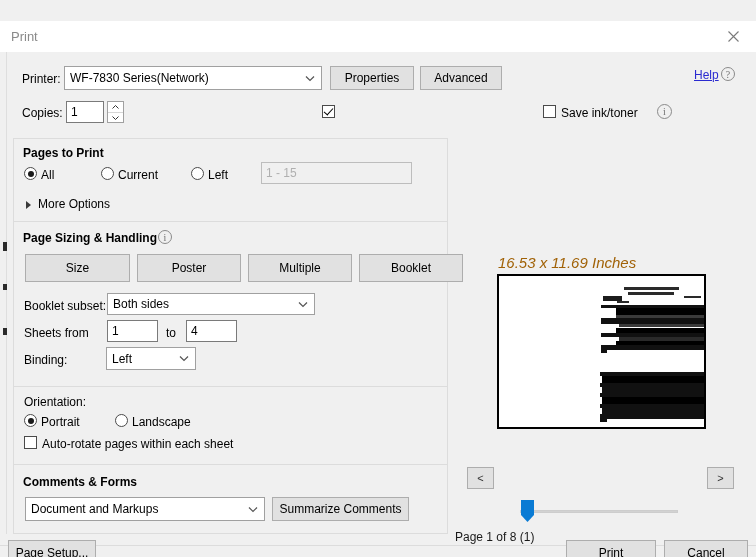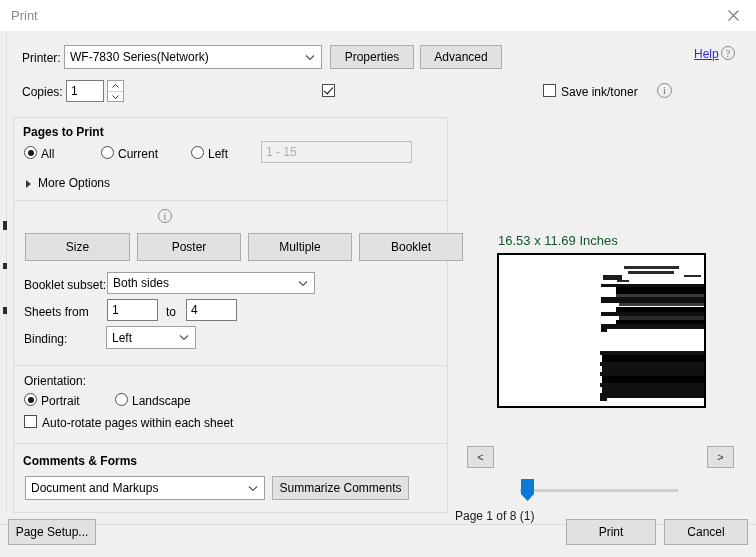--- a/index.html
+++ b/index.html
@@ -4,21 +4,21 @@
 <style>
   html,body{margin:0;padding:0;}
   body{
     width:756px;height:557px;
     background:#f0f0f0;
     font-family:"Liberation Sans",sans-serif;
     font-size:12px;color:#000;
     overflow:hidden;
     -webkit-font-smoothing:antialiased;
   }
-  .window{position:absolute;inset:0;background:#f0f0f0;}
+  .window{position:absolute;inset:0;background:#f0f0f0;margin-top:21px;}
   
   .titlebar{
     position:absolute;left:0;top:0;width:756px;height:31px;
     background:#ffffff;border-bottom:1px solid #e8e8e8;
   }
   .title-text{
     position:absolute;left:11px;top:8px;font-size:13px;color:#8a8a8a;
   }
   .close-btn{
     position:absolute;right:0;top:0;width:46px;height:30px;
@@ -78,21 +78,21 @@
     position:absolute;left:13px;top:86px;width:435px;height:396px;
     border:1px solid #dcdcdc;background:#f0f0f0;box-sizing:border-box;
   }
   .divider{position:absolute;left:0;width:433px;height:1px;background:#dcdcdc;}
   .sect-title{position:absolute;font-weight:bold;font-size:12px;}
   .tri{
     position:absolute;width:0;height:0;
     border-left:5px solid #3a3a3a;border-top:4px solid transparent;border-bottom:4px solid transparent;
   }
   
-  .preview-size{position:absolute;left:498px;top:202px;font-size:13px;color:#14532d;}
+  .preview-size{position:absolute;left:498px;top:202px;font-size:15px;color:#a16207;font-style:italic;}
   .page-frame{
     position:absolute;left:497px;top:222px;width:209px;height:155px;
     background:#fff;border:2px solid #000;box-sizing:border-box;
   }
   .staff-block{position:absolute;}
   .staff-bar{position:absolute;background:#111;}
   .score-title{position:absolute;background:#2a2a2a;}
   .nav-btn{
     position:absolute;width:27px;height:22px;background:#e1e1e1;border:1px solid #adadad;
     box-sizing:border-box;display:flex;align-items:center;justify-content:center;font-size:11px;color:#333;
@@ -171,20 +171,21 @@
       <div class="rb" style="left:177px;top:28px"></div>
       <div class="lbl" style="left:194px;top:29px">Left</div>
       <div class="txtbox disabled" style="left:247px;top:23px;width:151px;height:22px">
         <div class="val">1 - 15</div>
       </div>
       <div class="tri" style="left:12px;top:62px"></div>
       <div class="lbl" style="left:24px;top:58px">More Options</div>
 
       <div class="divider" style="top:82px"></div>
 
+      <div class="sect-title" style="left:9px;top:92px">Page Sizing &amp; Handling</div>
       <div class="circ-icon" style="left:144px;top:91px;width:14px;height:14px">i</div>
 
       <div class="btn" style="left:11px;top:115px;width:105px;height:28px">Size</div>
       <div class="btn" style="left:123px;top:115px;width:104px;height:28px">Poster</div>
       <div class="btn" style="left:345px;top:115px;width:104px;height:28px">Booklet</div>
       <div class="btn" style="left:234px;top:115px;width:104px;height:28px">Multiple</div>
 
       <div class="lbl" style="left:10px;top:160px">Booklet subset:</div>
       <div class="combo" style="left:93px;top:154px;width:208px;height:22px">
         <div class="val">Both sides</div>

